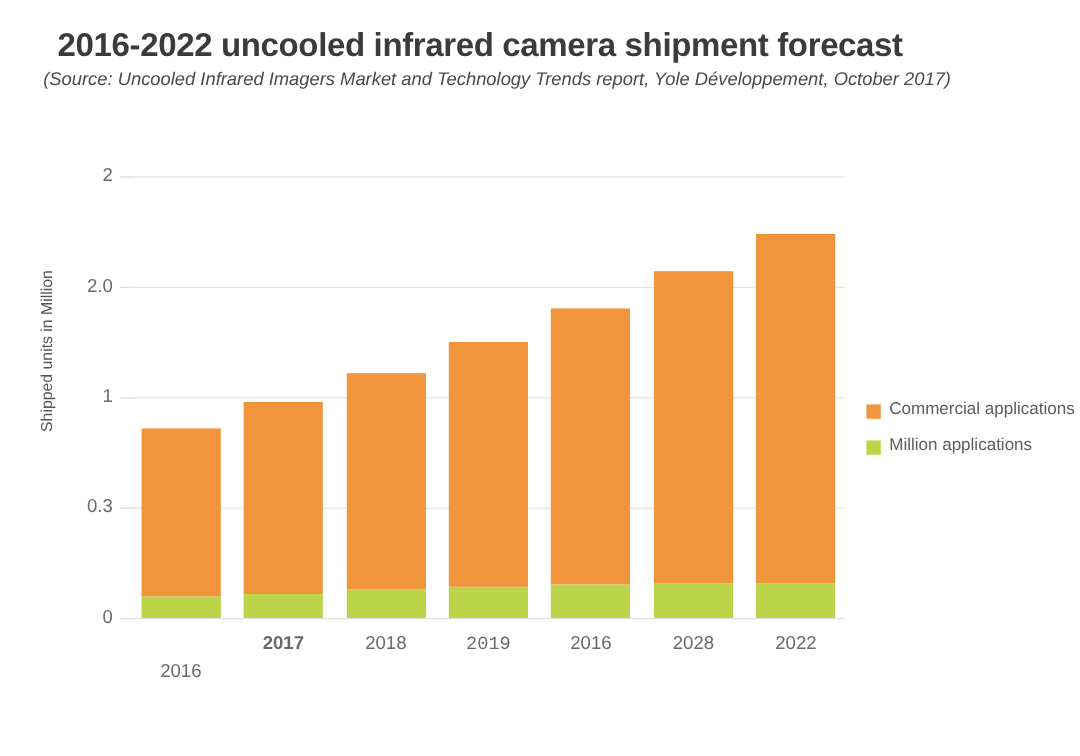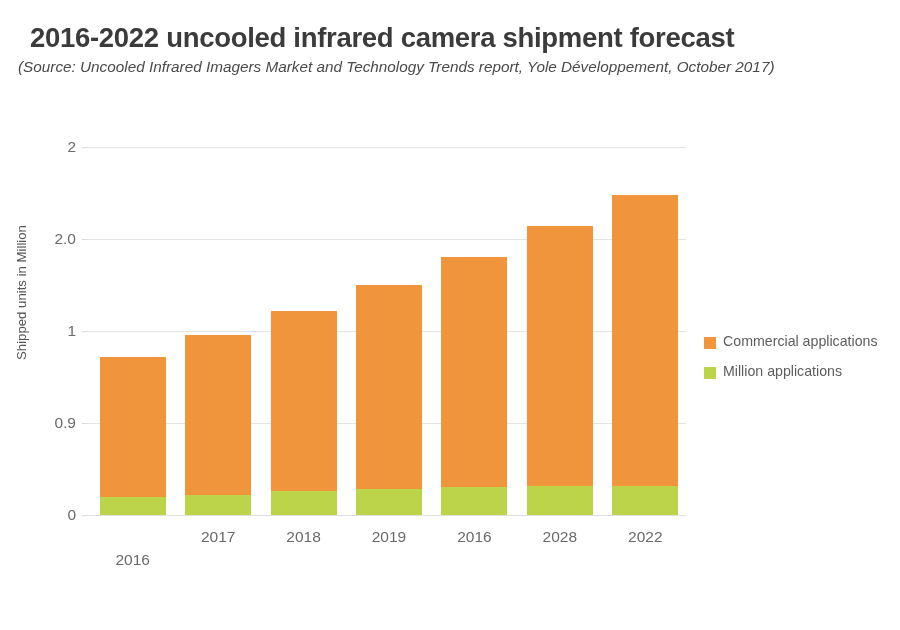--- a/index.html
+++ b/index.html
@@ -10,21 +10,21 @@
     width: 900px;
     height: 630px;
     background: #ffffff;
     font-family: "Liberation Sans", sans-serif;
     overflow: hidden;
     position: relative;
   }
 
   #chart-root {
     position: absolute;
-    left: 0; top: 0;
+    left: 18px; top: 0;
     width: 780px;
     height: 630px;
   }
 
   
   .chart-title {
     position: absolute;
     left: 30px;
     top: 22px;
     width: 850px;
@@ -154,21 +154,21 @@
 
   <div class="chart-title">2016-2022 uncooled infrared camera shipment forecast</div>
 
   <div class="chart-subtitle">(Source: Uncooled Infrared Imagers Market and Technology Trends report, Yole Développement, October 2017)</div>
 
   <div class="yaxis-title">Shipped units in Million</div>
 
   <div class="ytick-wrap" id="ytick-wrap">
       <div class="ytick-label" style="top: 368px;">0</div>
       <div style="position: absolute; left: 68px; top: 368px; width: 12px; height: 1px; background: rgb(220, 220, 220);"></div>
-      <div class="ytick-label" style="top: 276px;">0.9</div>
+      <div class="ytick-label" style="top: 276px;">0.3</div>
       <div style="position: absolute; left: 68px; top: 276px; width: 12px; height: 1px; background: rgb(220, 220, 220);"></div>
       <div class="ytick-label" style="top: 184px;">1</div>
       <div style="position: absolute; left: 68px; top: 184px; width: 12px; height: 1px; background: rgb(220, 220, 220);"></div>
       <div class="ytick-label" style="top: 92px;">2.0</div>
       <div style="position: absolute; left: 68px; top: 92px; width: 12px; height: 1px; background: rgb(220, 220, 220);"></div>
       <div class="ytick-label" style="top: 0px;">2</div>
       <div style="position: absolute; left: 68px; top: 0px; width: 12px; height: 1px; background: rgb(220, 220, 220);"></div>
     </div>
 
   <div class="plot-area" id="plot-area">
@@ -202,23 +202,23 @@
         <div class="seg seg-commercial" style="height: 259.44px; bottom: 29.44px;"></div>
       </div>
       <div class="bar-group" style="left: 524.286px; width: 66px; height: 320.16px;">
         <div class="seg seg-military" style="height: 29.44px; bottom: 0px;"></div>
         <div class="seg seg-commercial" style="height: 290.72px; bottom: 29.44px;"></div>
       </div>
     </div>
 
   <div id="xtick-wrap">
       <div class="xtick-label" style="left: 99.7143px; width: 66px; margin-top: 23px;">2016</div>
-      <div class="xtick-label" style="left: 185.143px; width: 66px;">2017</div>
+      <div class="xtick-label" style="left: 185.143px; width: 66px; font-weight: bold;">2017</div>
       <div class="xtick-label" style="left: 270.571px; width: 66px;">2018</div>
-      <div class="xtick-label" style="left: 356px; width: 66px;">2019</div>
+      <div class="xtick-label" style="left: 356px; width: 66px; font-family: Liberation Mono, monospace;">2019</div>
       <div class="xtick-label" style="left: 441.429px; width: 66px;">2016</div>
       <div class="xtick-label" style="left: 526.857px; width: 66px;">2028</div>
       <div class="xtick-label" style="left: 612.286px; width: 66px;">2022</div>
     </div>
 
   <div class="legend" id="legend">
       <div class="legend-item">
         <span class="legend-swatch" style="background: rgb(240, 149, 60);"></span>
         <span class="legend-label">Commercial applications</span>
       </div>

